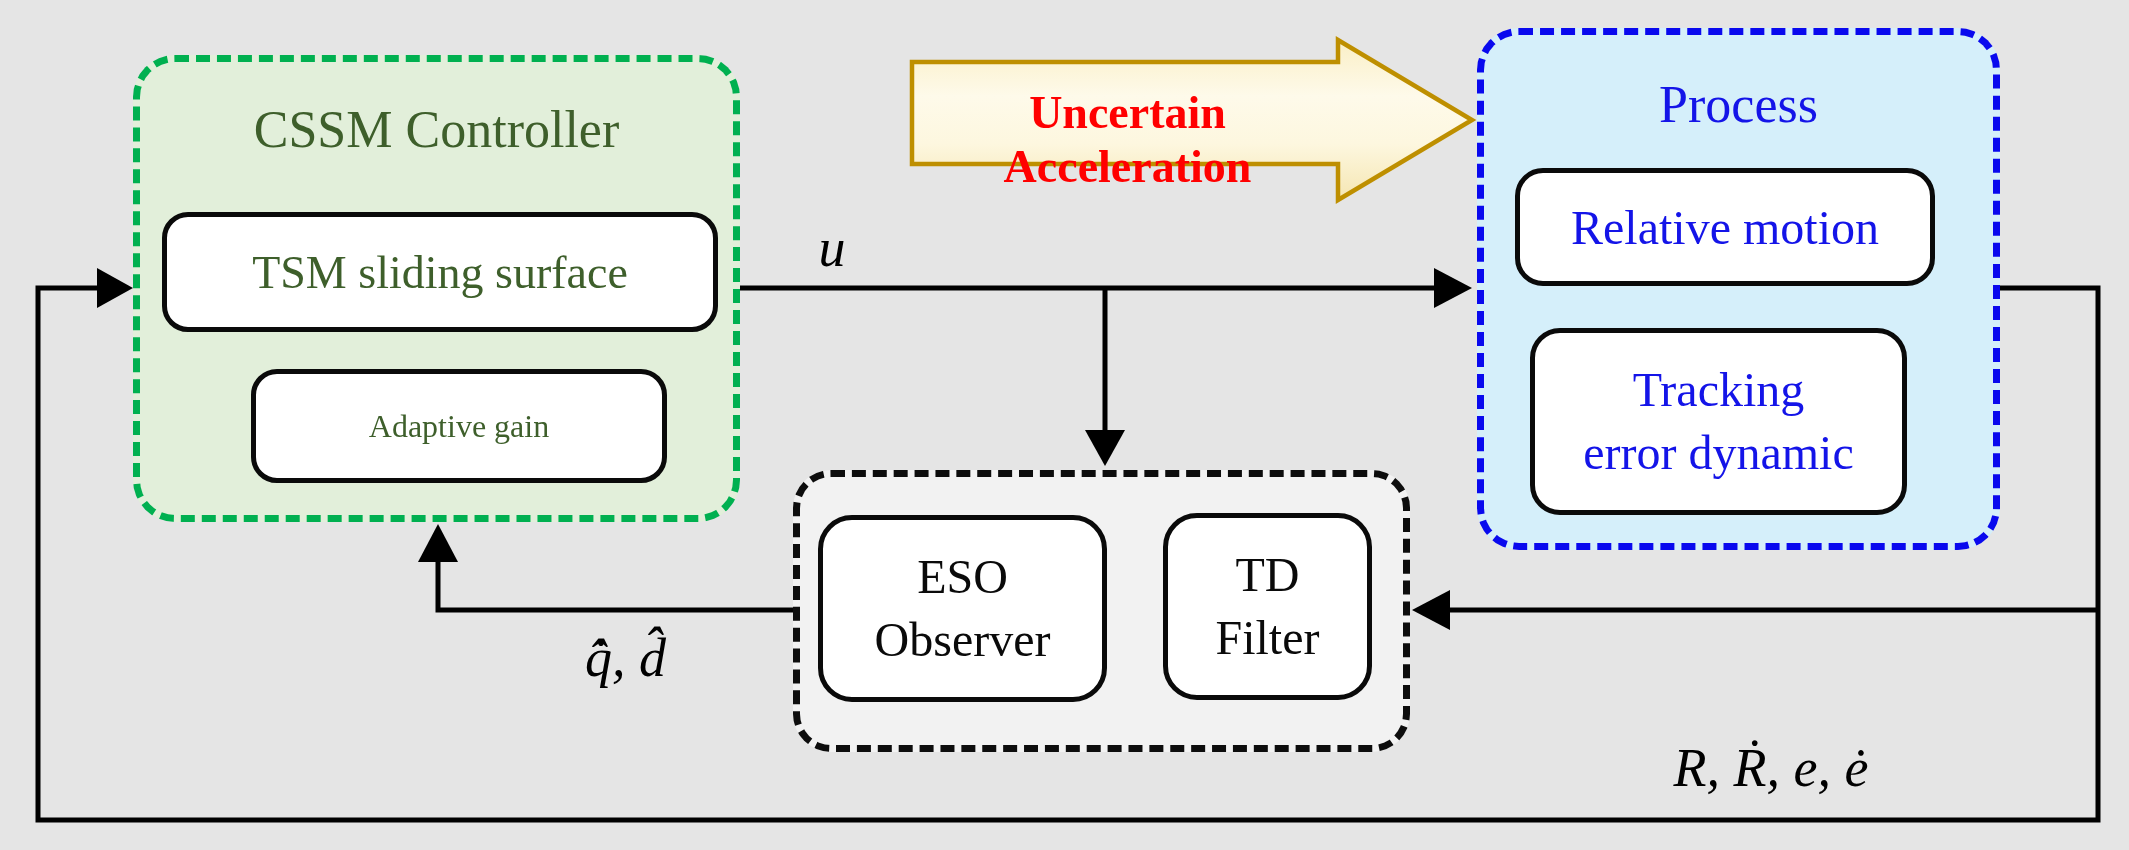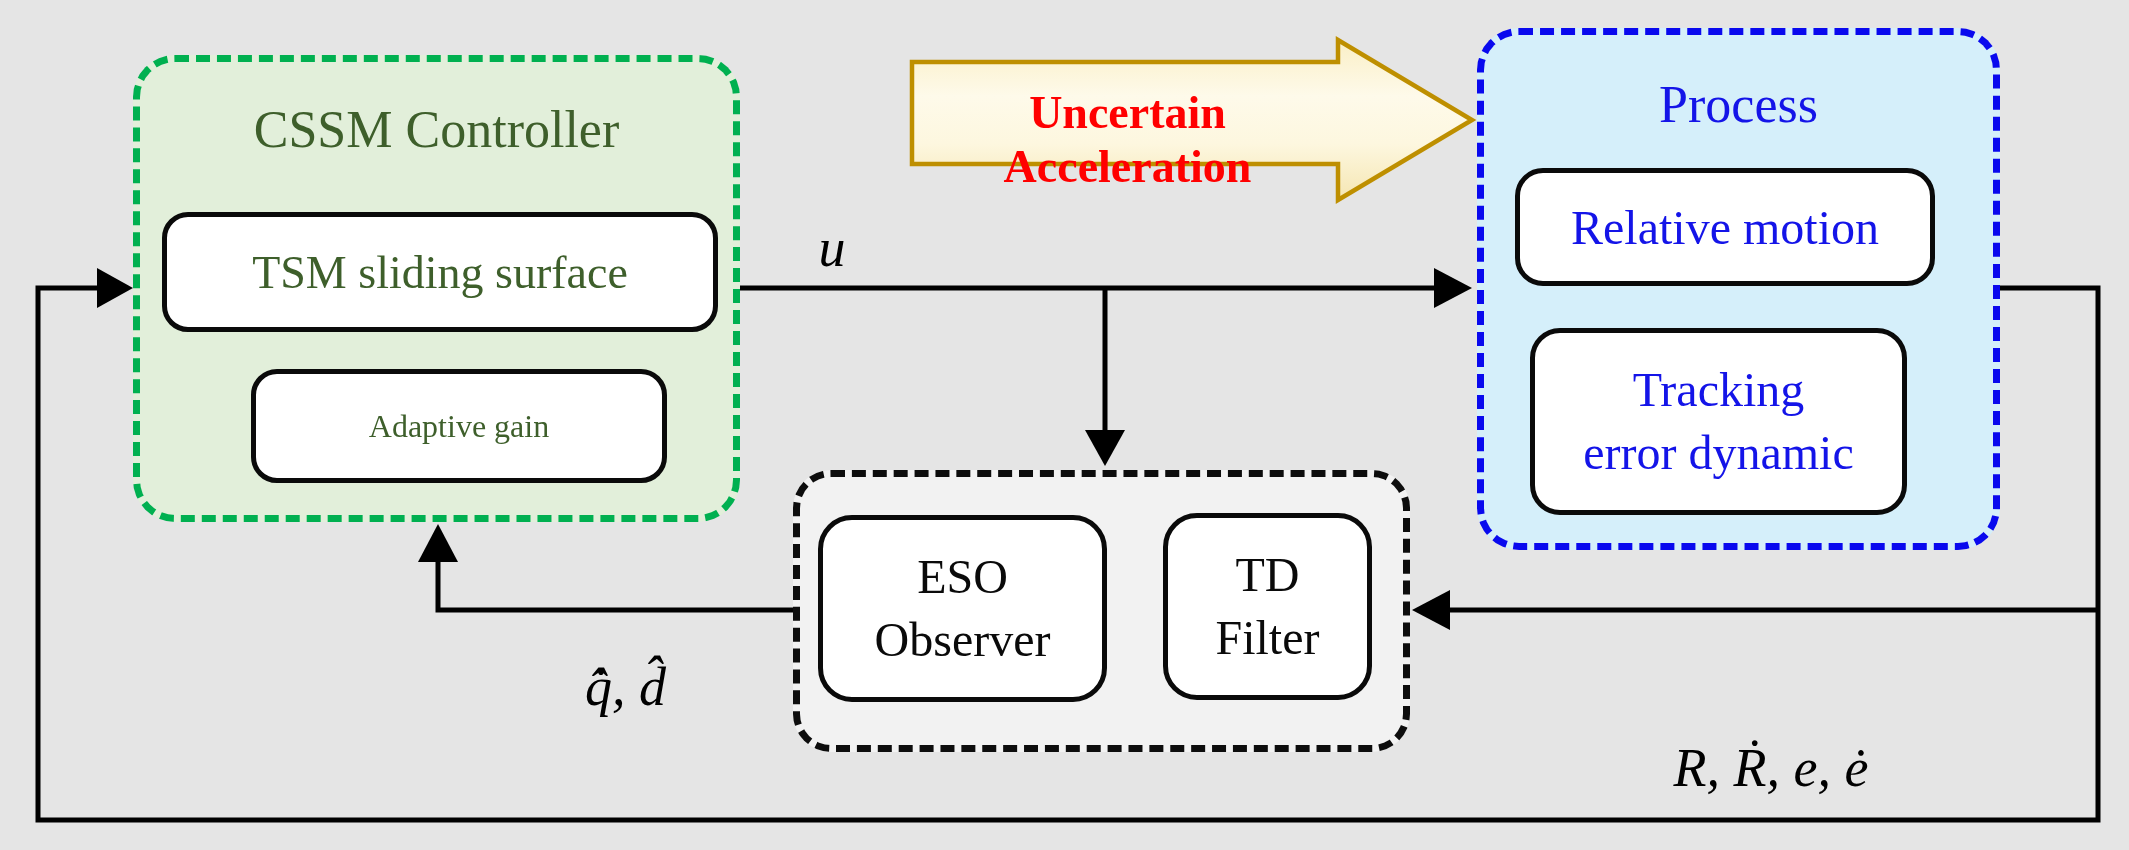--- a/index.html
+++ b/index.html
@@ -32,21 +32,21 @@
     color:#1414E8;font-size:48px;}
   .node.tracking{left:1530px;top:328px;width:377px;height:187px;border-radius:30px;
     color:#1414E8;font-size:48px;line-height:1.3;}
   .node.eso{left:818px;top:515px;width:289px;height:187px;border-radius:34px;
     color:#0a0a0a;font-size:48px;line-height:1.3;}
   .node.td{left:1163px;top:513px;width:209px;height:187px;border-radius:34px;
     color:#0a0a0a;font-size:48px;line-height:1.3;text-align:center;}
   .sig{z-index:4;color:#000;font-style:italic;font-size:54px;line-height:60px;
     text-align:center;}
   .sig.u{left:792px;top:218px;width:80px;height:60px;}
-  .sig.qd{left:553px;top:628px;width:145px;height:70px;margin-top:29px;}
+  .sig.qd{left:553px;top:628px;width:145px;height:70px;}
   .sig.rre{left:1640px;top:728px;width:262px;height:66px;margin-top:10px;}
   .dist-text{left:915px;top:86px;width:425px;height:56px;z-index:4;
     color:#FF0000;font-weight:bold;font-size:46px;line-height:54px;text-align:center;}
 </style>
 </head>
 <body>
 
 <div class="canvas">
 
   <svg class="wires" width="2129" height="850" viewBox="0 0 2129 850">

